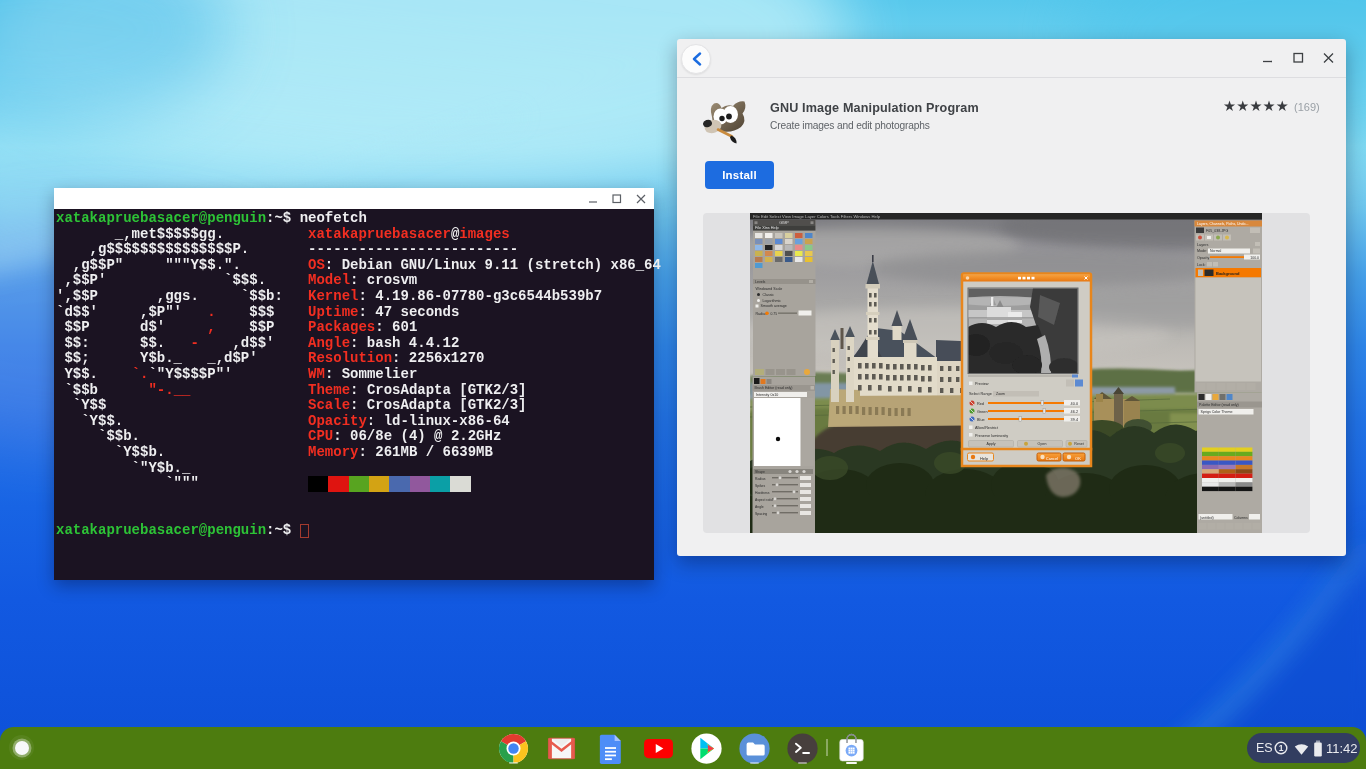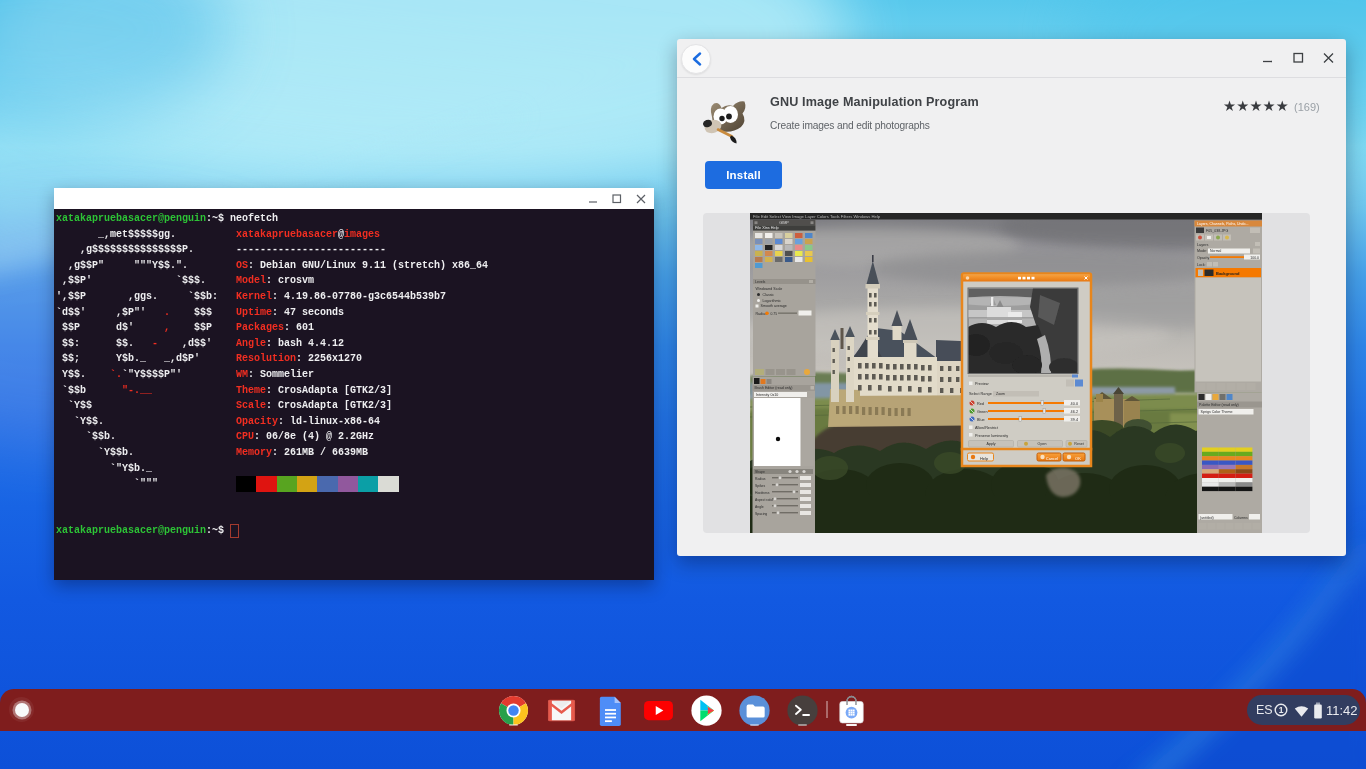--- a/index.html
+++ b/index.html
@@ -6,44 +6,44 @@
     font-family:"Liberation Sans",sans-serif;}
   .abs{position:absolute;}
   
   #wall{left:0;top:0;width:1366px;height:769px;
     background:linear-gradient(180deg,#58c8ec 0%,#7cd7f2 12%,#8edef4 19%,#6fc6ee 27%,#459fe9 36%,#2e85e8 45%,#2172e6 55%,#1864e4 66%,#1259e1 78%,#0f54dc 90%,#0d50d8 100%);}
   
   #term{left:54px;top:188px;width:600px;height:392px;box-shadow:0 6px 16px rgba(0,0,25,.32);}
   #termbar{left:0;top:0;width:600px;height:21px;background:#ffffff;}
   .tbtn{top:6px;width:10px;height:10px;color:#5c6066;}
   #termbody{left:0;top:21px;width:600px;height:371px;background:#1b1322;}
-  #termtext{left:2px;top:2px;font-family:"Liberation Mono",monospace;font-size:10px;
+  #termtext{left:2px;top:2px;font-family:"Liberation Mono",monospace;font-size:14px;
     line-height:15.6px;color:#eeeef0;white-space:pre;margin:0;font-weight:bold;}
   #termtext .g{color:#2dc336;font-weight:bold;}
   #termtext .r{color:#f22e21;font-weight:bold;}
   .cb{display:inline-block;width:20.34px;height:15.6px;vertical-align:top;}
   #cursor{display:inline-block;width:7px;height:12.5px;border:1.5px solid #a33a2e;vertical-align:top;margin-top:1px;}
   
   #app{left:677px;top:39px;width:669px;height:517px;background:#f0f0f1;border-radius:3px;
     box-shadow:0 7px 20px rgba(0,0,25,.32);}
   #appsep{left:0;top:38px;width:669px;height:1px;background:#dddde0;}
   #back{left:4px;top:5px;width:28px;height:28px;border-radius:50%;background:#fcfcfc;
     border:1px solid #e4e4e6;box-shadow:0 1px 2px rgba(0,0,0,.08);}
   .wbtn{top:13px;color:#3d4043;}
-  #apptitle{left:93px;top:56px;font-size:12.6px;font-weight:bold;color:#3f4246;letter-spacing:.15px;}
+  #apptitle{left:93px;top:62px;font-size:12.6px;font-weight:bold;color:#3f4246;letter-spacing:.15px;}
   #appsub{left:93px;top:81px;font-size:10.2px;color:#5f6368;letter-spacing:-.15px;text-align:center;}
   #stars{left:546px;top:59px;color:#393b3f;font-size:14.5px;letter-spacing:0.2px;}
   #votes{left:617px;top:62px;font-size:11px;color:#9aa0a6;}
-  #install{left:28px;top:122px;width:77px;height:28px;background:#1d6ce0;border-radius:4px;
+  #install{left:28px;top:122px;width:69px;height:28px;background:#1d6ce0;border-radius:4px;
     color:#ffffff;font-size:11.5px;font-weight:bold;text-align:center;line-height:28px;letter-spacing:.2px;}
   #shotrow{left:26px;top:174px;width:607px;height:320px;}
   .graycard{top:0;width:47px;height:320px;background:#e1e1e3;}
   #shot{left:47px;top:0;width:512px;height:320px;background:#a7a5a2;}
   
-  #shelf{left:0;top:689px;width:1366px;height:42px;background:#7f1d1d;border-radius:14px 14px 0 0;}
+  #shelf{left:0;top:727px;width:1366px;height:42px;background:#4d7c0f;border-radius:14px 14px 0 0;}
   #launch{left:9px;top:8px;width:25px;height:25px;border-radius:50%;background:rgba(255,255,255,.06);}
   #launch .dot{left:5.5px;top:5.5px;width:14px;height:14px;border-radius:50%;background:#f8f9fa;
     box-shadow:0 0 0 2.5px rgba(255,255,255,.35);}
   .sicon{top:5px;width:33px;height:33px;}
   .ind{top:35px;width:9px;height:2px;border-radius:1px;background:rgba(255,255,255,.55);}
   #tray{left:1247px;top:6px;width:113px;height:30px;border-radius:15px;background:#323d60;
     color:#e9eaee;}
   #tray .txt{font-size:12.5px;color:#e9eaee;}
 </style>
 </head>

